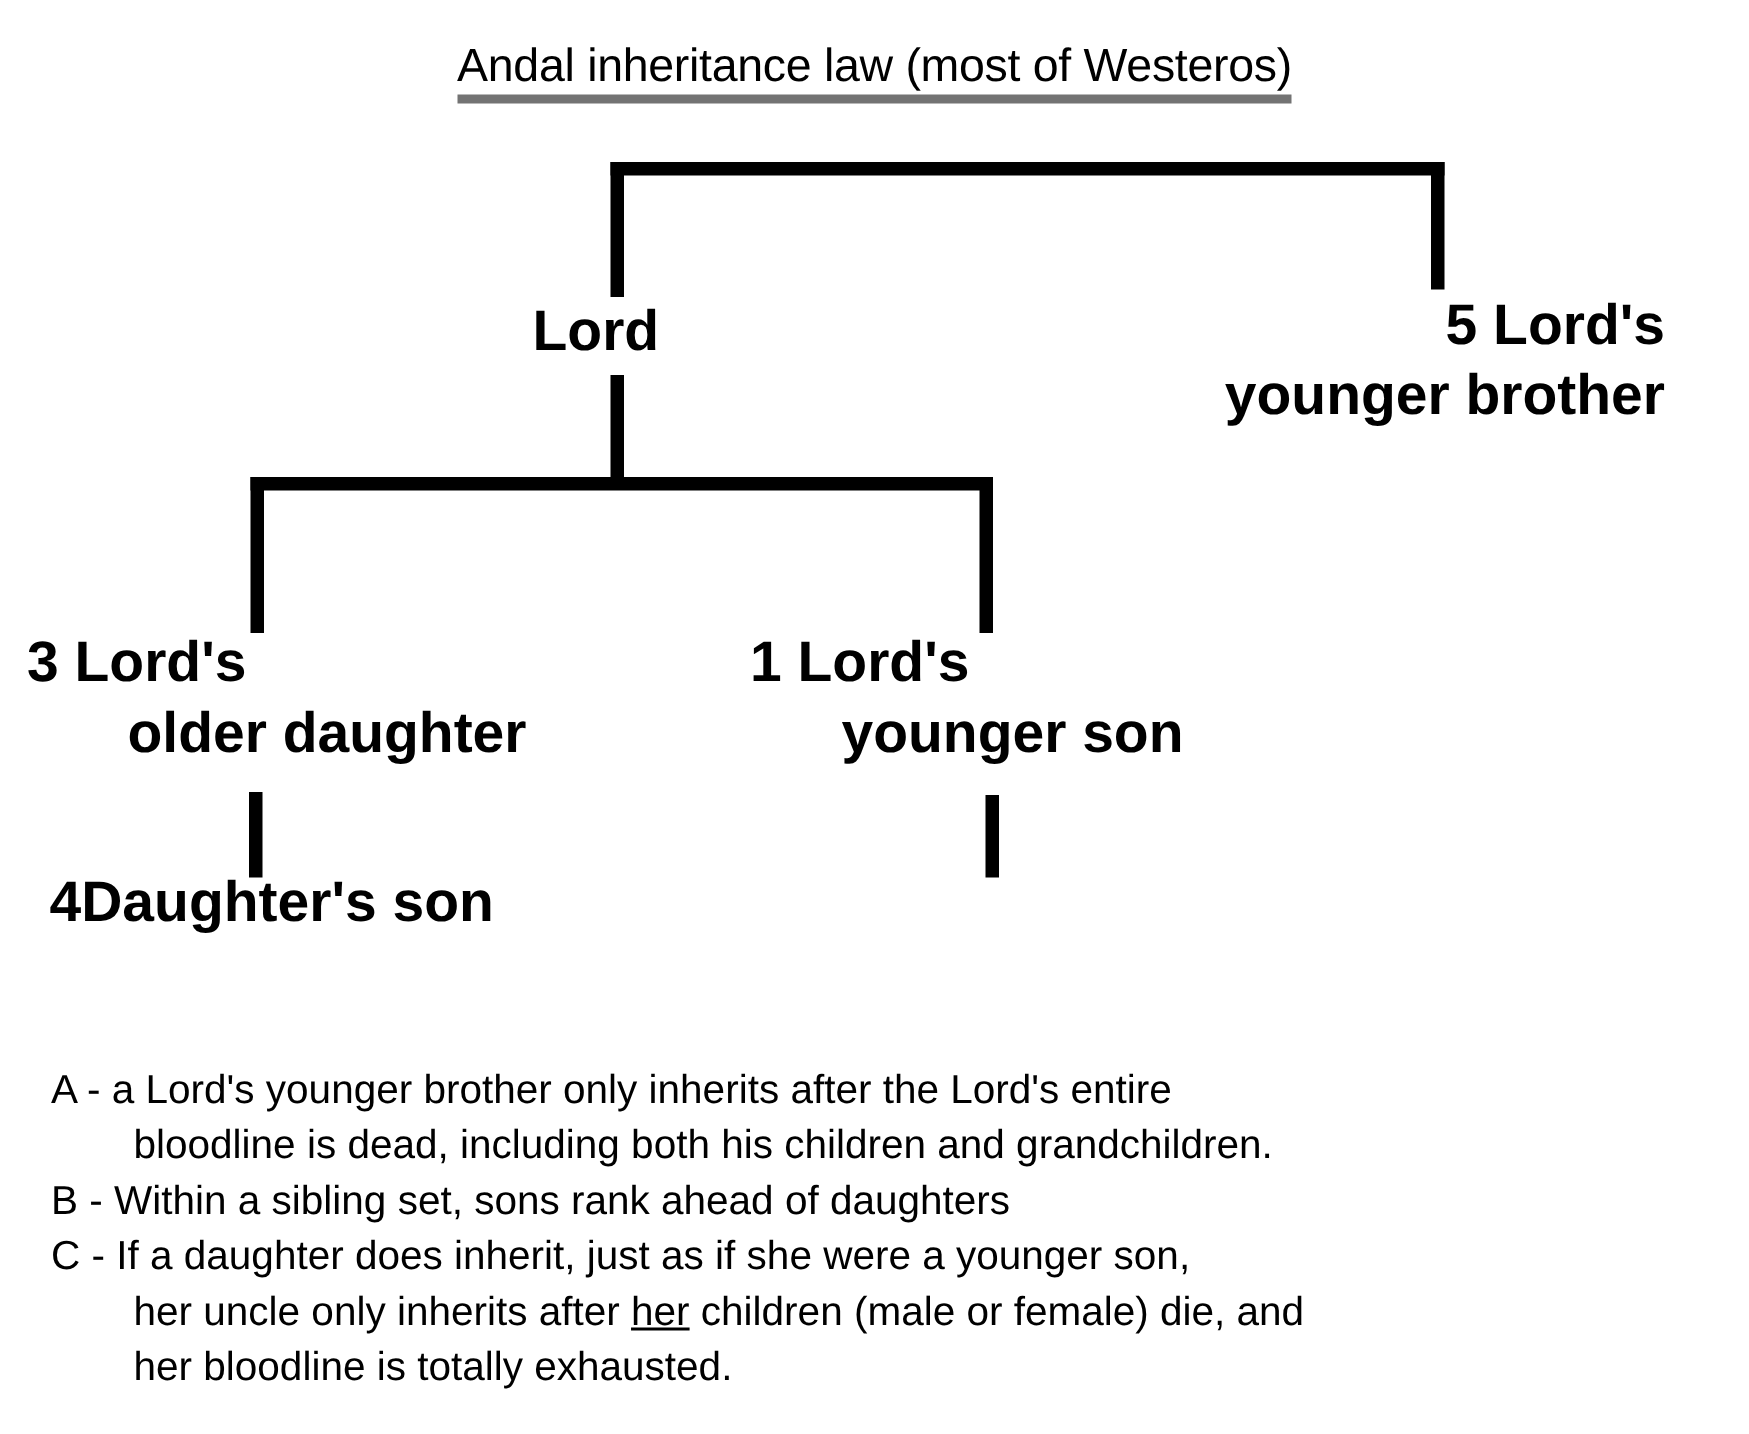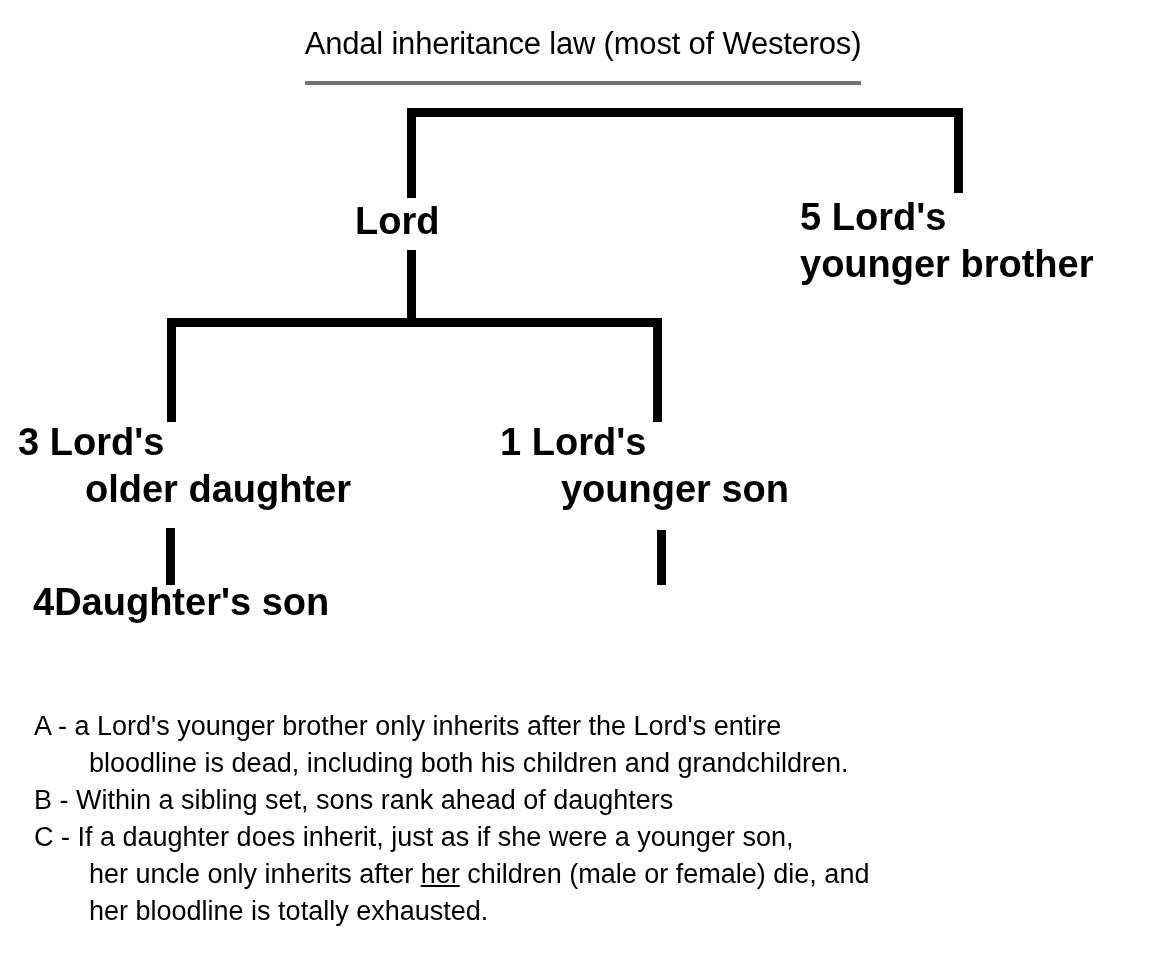--- a/index.html
+++ b/index.html
@@ -25,43 +25,43 @@
     left: 0;
     top: 26px;
     width: 1166px;
     text-align: center;
     font-size: 31px;
     line-height: 36px;
     letter-spacing: -0.2px;
     white-space: nowrap;
   }
   .title span {
-    border-bottom: 4px solid #737373;
-    padding-bottom: 20px;
+    border-bottom: 6px solid #737373;
+    padding-bottom: 2px;
   }
 
   
   .line {
     position: absolute;
     background: #000000;
   }
 
   
   .node {
     position: absolute;
     font-weight: bold;
     font-size: 38px;
     line-height: 47px;
     white-space: nowrap;
   }
   .node .rank {
     font-weight: bold;
   }
   .node-lord        { left: 355px; top: 198px; }
-  .node-brother     { left: 800px; top: 194px; text-align: left; width: 310px; }
+  .node-brother     { left: 800px; top: 194px; text-align: right; width: 310px; }
   .node-brother .l1 { display: block; }
   .node-brother .l2 { display: block; }
 
   .node-daughter    { left: 18px;  top: 419px; width: 400px; }
   .node-daughter .l1{ display: block; }
   .node-daughter .l2{ display: block; text-align: center; }
 
   .node-son         { left: 500px; top: 419px; width: 350px; }
   .node-son .l1     { display: block; }
   .node-son .l2     { display: block; text-align: center; }

